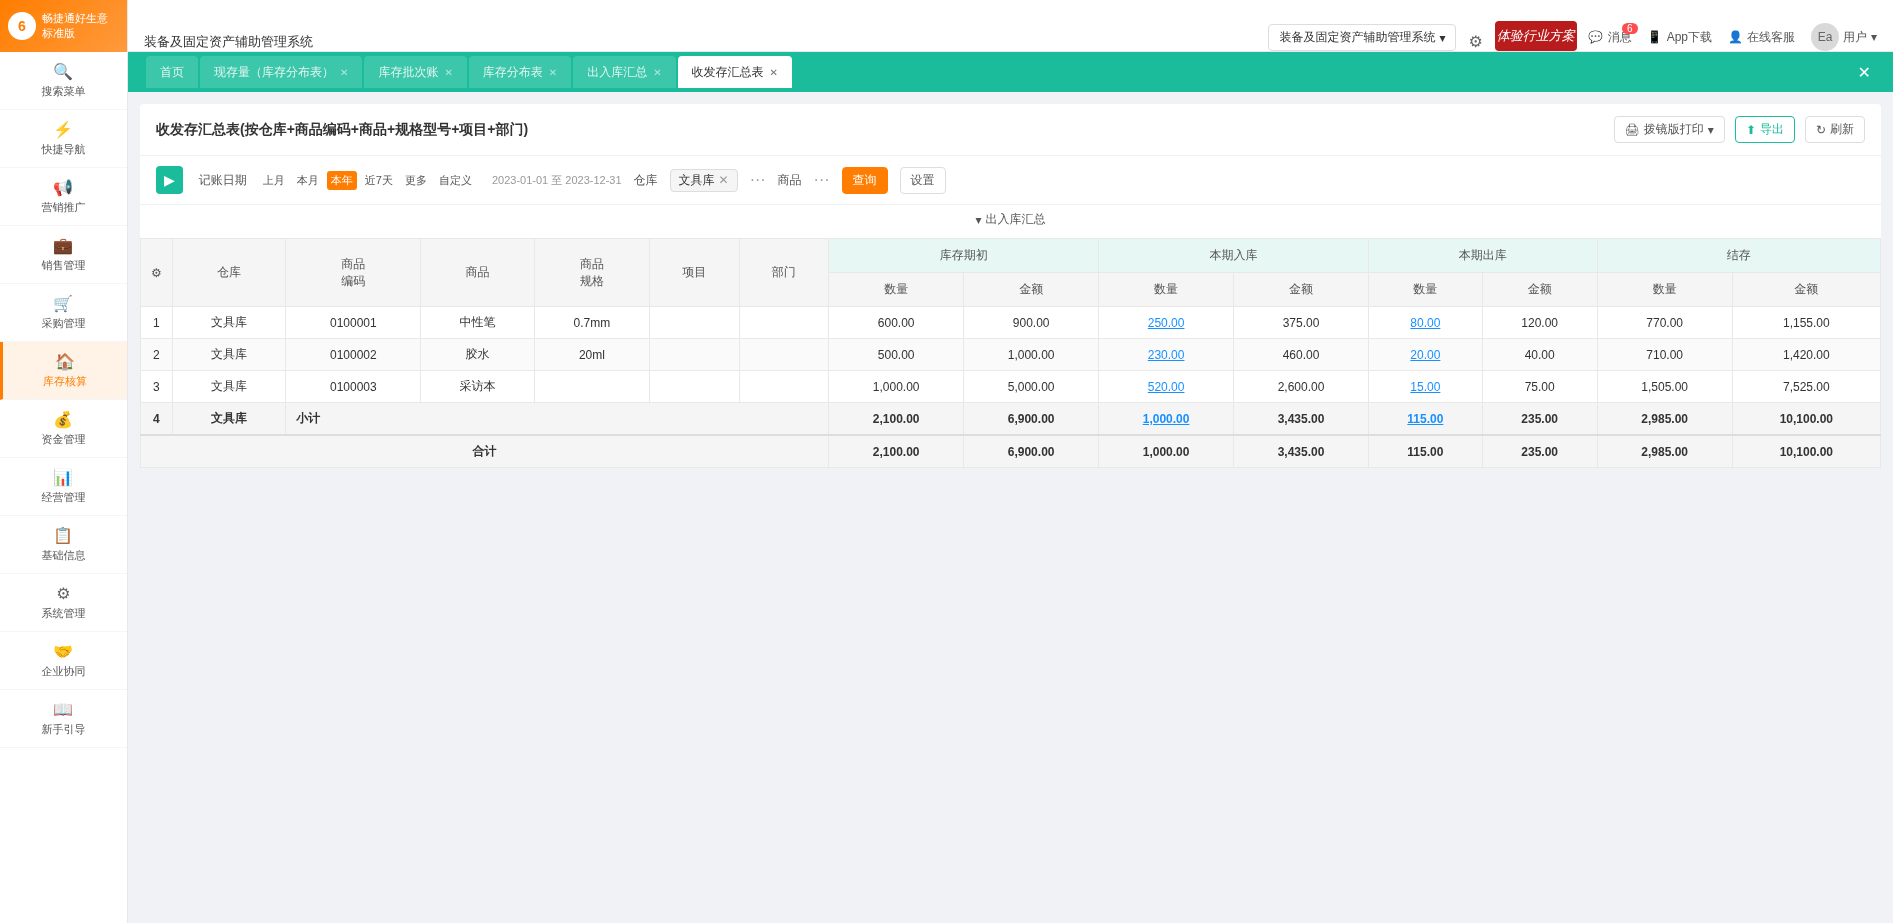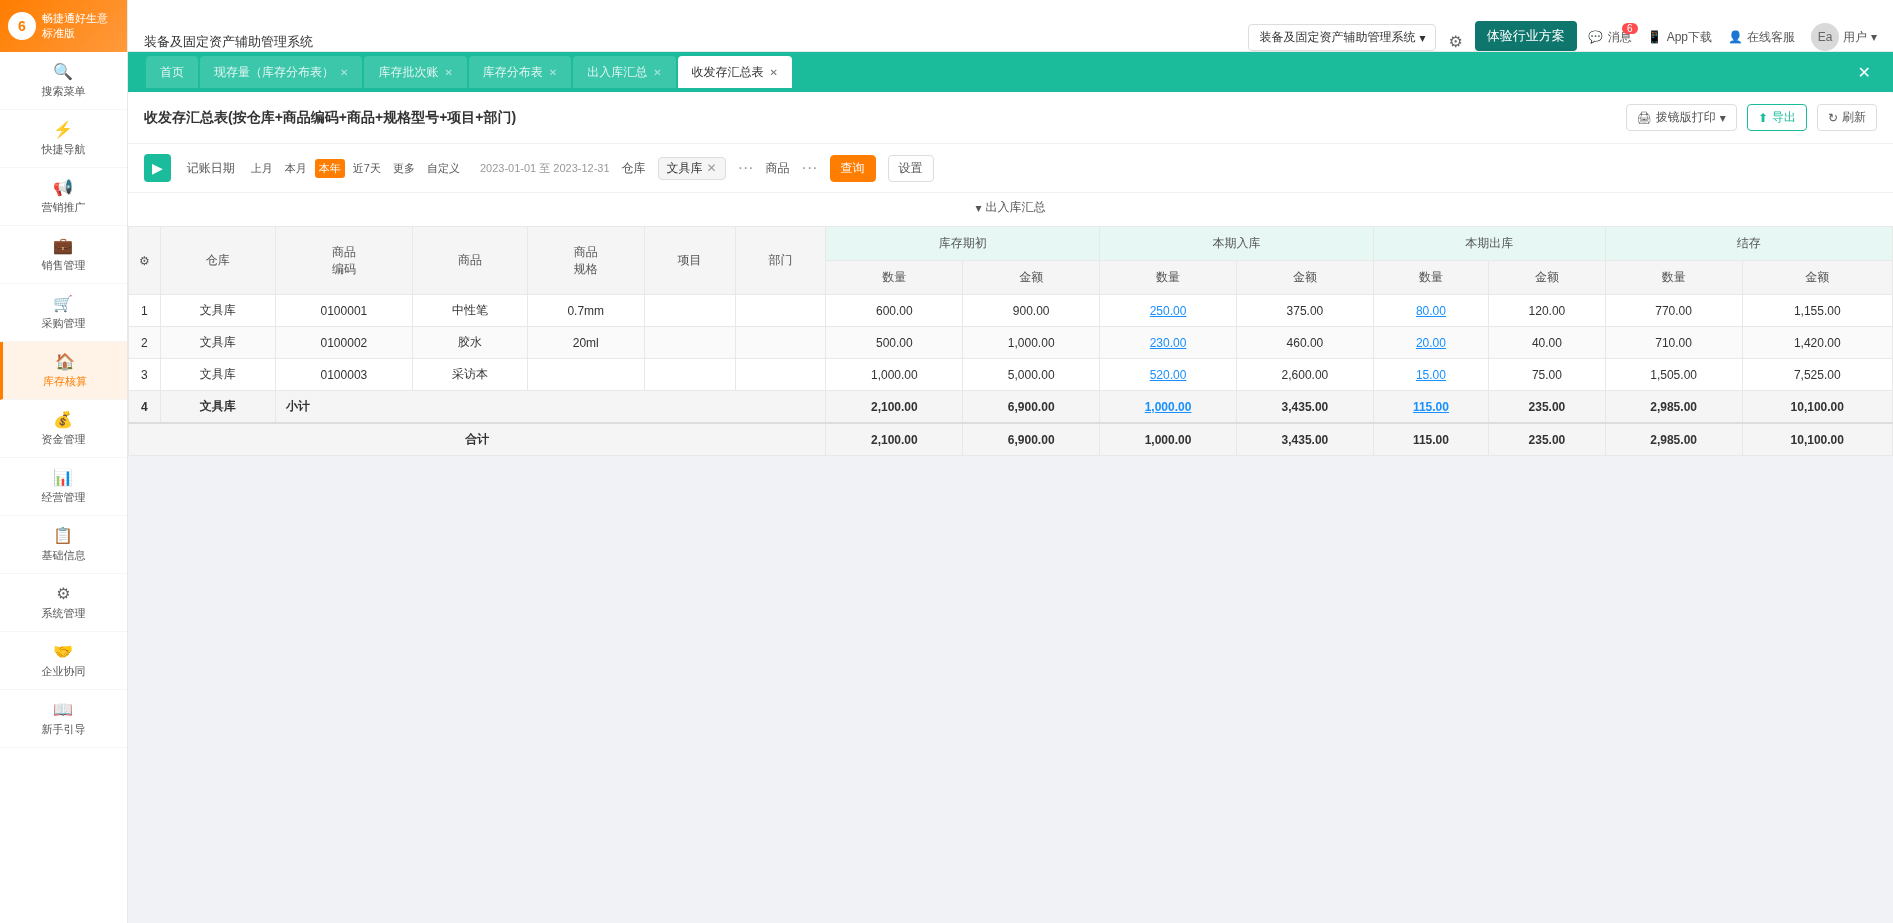--- a/index.html
+++ b/index.html
@@ -18,36 +18,36 @@
     .sidebar-item-label { font-size: 11px; color: #555; text-align: center; }
     .sidebar-item.active .sidebar-item-label { color: #ff7d00; }
 
     
     .main { flex: 1; display: flex; flex-direction: column; overflow: hidden; }
 
     
     .top-header { background: #fff; height: 52px; display: flex; align-items: flex-end; padding: 0 16px; border-bottom: 1px solid #e8e8e8; gap: 12px; }
     .system-title { font-size: 13px; color: #333; flex: 1; }
     .header-dropdown { display: flex; align-items: center; gap: 4px; padding: 4px 10px; border: 1px solid #ddd; border-radius: 4px; cursor: pointer; font-size: 12px; }
-    .header-btn-orange { background: #0f766e; color: #fff; border: none; padding: 6px 12px; border-radius: 4px; cursor: pointer; font-size: 13px; }
+    .header-btn-orange { background: #b91c1c; color: #fff; border: none; padding: 6px 2px; border-radius: 4px; cursor: pointer; font-size: 13px; font-style: italic; }
     .header-actions { display: flex; align-items: center; gap: 16px; margin-left: auto; }
     .header-action-item { display: flex; align-items: center; gap: 4px; font-size: 12px; color: #555; cursor: pointer; position: relative; }
     .badge { background: #ff4d4f; color: #fff; border-radius: 8px; font-size: 10px; padding: 0 4px; min-width: 16px; text-align: center; position: absolute; top: -6px; right: -6px; }
     .gear-icon { font-size: 16px; color: #666; cursor: pointer; }
     .user-avatar { width: 28px; height: 28px; background: #d9d9d9; border-radius: 50%; display: flex; align-items: center; justify-content: center; font-size: 12px; color: #666; }
 
     
     .tab-bar { background: #1abc9c; display: flex; align-items: center; padding: 0 18px; height: 40px; gap: 2px; }
     .tab { display: flex; align-items: center; gap: 6px; padding: 0 14px; height: 32px; border-radius: 4px 4px 0 0; cursor: pointer; font-size: 12px; color: rgba(255,255,255,0.85); background: rgba(255,255,255,0.15); }
     .tab.active { background: #fff; color: #333; }
     .tab-close { font-size: 10px; opacity: 0.7; }
     .tab-bar-close { margin-left: auto; color: #fff; font-size: 16px; cursor: pointer; padding: 4px; }
 
     
-    .content { flex: 1; background: #f0f2f5; overflow: auto; }
+    .content { flex: 1; background: #f0f2f5; overflow: auto; padding: 12px; }
 
     
     .page-card { background: #fff; border-radius: 4px; }
 
     
     .page-header { padding: 12px 16px; border-bottom: 1px solid #f0f0f0; display: flex; align-items: center; justify-content: space-between; }
     .page-title { font-size: 14px; font-weight: bold; color: #333; }
     .page-actions { display: flex; align-items: center; gap: 10px; }
     .action-btn { display: flex; align-items: center; gap: 4px; font-size: 12px; color: #555; cursor: pointer; border: 1px solid #ddd; padding: 4px 10px; border-radius: 4px; background: #fff; }
     .action-btn-primary { background: #ff7d00; color: #fff; border-color: #ff7d00; }

